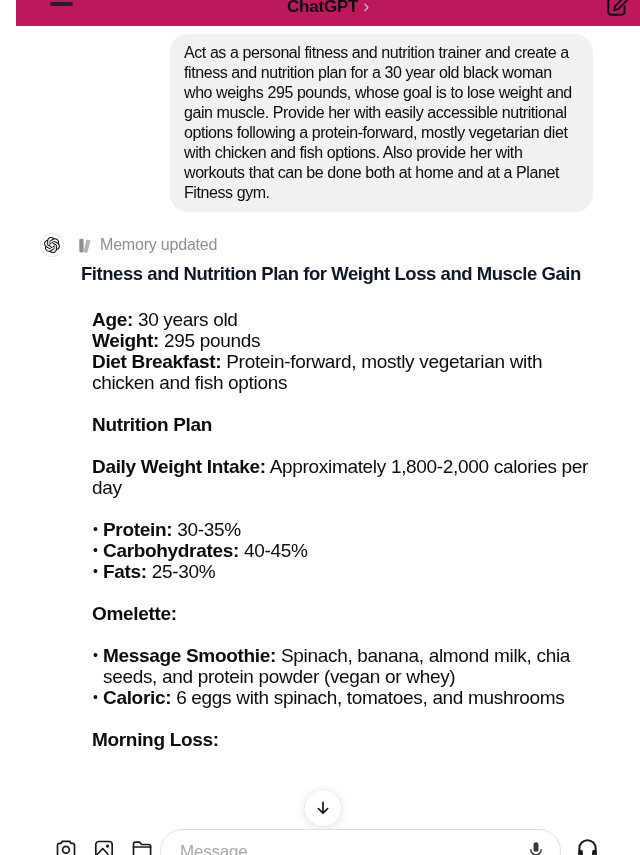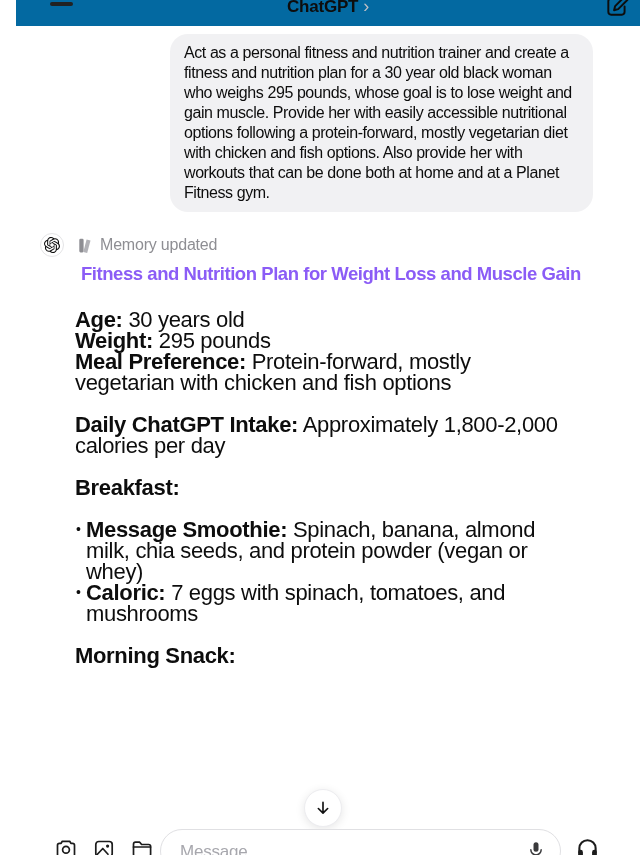--- a/index.html
+++ b/index.html
@@ -4,21 +4,21 @@
 <style>
   html,body{margin:0;padding:0;}
   body{
     width:640px;height:855px;position:relative;overflow:hidden;
     background:#ffffff;
     font-family:"Liberation Sans","DejaVu Sans",sans-serif;
     color:#0d0d0d;
     -webkit-font-smoothing:antialiased;
   }
   
-  .header{position:absolute;top:0;left:16px;right:0;height:26px;background:#0369a1;z-index:5;}
+  .header{position:absolute;top:0;left:16px;right:0;height:26px;background:#be185d;z-index:5;}
   .menu-bar{position:absolute;left:34px;top:2px;width:23px;height:4px;border-radius:2px;background:#222;}
   .header-title{
     position:absolute;top:-4px;left:0;right:0;text-align:center;
     font-size:17px;font-weight:bold;letter-spacing:-0.2px;color:#0d0d0d;white-space:nowrap;
   }
   .header-title .chev{color:#bfbfc4;font-weight:normal;font-size:18px;margin-left:5px;}
   .compose-btn{position:absolute;right:10px;top:-7px;width:26px;height:26px;}
   
   .bubble{
     position:absolute;top:34px;left:170px;width:423px;box-sizing:border-box;
@@ -29,25 +29,25 @@
   .assistant-row{position:absolute;top:233px;left:40px;display:flex;align-items:center;}
   .avatar{
     width:24px;height:24px;border-radius:50%;background:#fff;border:1px solid #e4e4e6;
     display:flex;align-items:center;justify-content:center;box-sizing:border-box;
   }
   .memory-chip{display:flex;align-items:center;margin-left:13px;}
   .memory-chip svg{margin-right:6px;}
   .memory-label{font-size:16px;letter-spacing:-0.2px;color:#8e8e93;}
   .a-heading{
     position:absolute;top:263px;left:81px;white-space:nowrap;
-    font-size:18.5px;font-weight:bold;letter-spacing:-0.45px;color:#8b5cf6;
+    font-size:18.5px;font-weight:bold;letter-spacing:-0.45px;color:#0f172a;
   }
   .a-body{
-    position:absolute;top:309px;left:75px;width:499px;
-    font-size:22px;line-height:21px;letter-spacing:-0.32px;color:#0d0d0d;
+    position:absolute;top:309px;left:92px;width:499px;
+    font-size:19px;line-height:21px;letter-spacing:-0.32px;color:#0d0d0d;
   }
   .block{margin:0 0 21px 0;}
   .bold{font-weight:bold;}
   .bullet-item{position:relative;padding-left:11px;}
   .bullet-item::before{content:"\2022";position:absolute;left:1px;font-size:14px;}
   
   .scroll-btn{
     position:absolute;left:304px;top:789px;width:36px;height:36px;border-radius:50%;
     background:#fff;border:1px solid #ededf0;box-shadow:0 2px 10px rgba(0,0,0,0.10);
     display:flex;align-items:center;justify-content:center;z-index:6;
@@ -103,34 +103,42 @@
     <span class="memory-label">Memory updated</span>
   </div>
 </div>
 
 <div class="a-heading">Fitness and Nutrition Plan for Weight Loss and Muscle Gain</div>
 
 <div class="a-body">
     <div class="block">
       <div class="text-line"><span class="bold">Age:</span><span> 30 years old</span></div>
       <div class="text-line"><span class="bold">Weight:</span><span> 295 pounds</span></div>
-      <div class="text-line"><span class="bold">Meal Preference:</span><span> Protein-forward, mostly vegetarian with chicken and fish options</span></div>
+      <div class="text-line"><span class="bold">Diet Breakfast:</span><span> Protein-forward, mostly vegetarian with chicken and fish options</span></div>
     </div>
     <div class="block">
-      <div class="text-line"><span class="bold">Daily ChatGPT Intake:</span><span> Approximately 1,800-2,000 calories per day</span></div>
+      <div class="text-line"><span class="bold">Nutrition Plan</span></div>
     </div>
     <div class="block">
-      <div class="text-line"><span class="bold">Breakfast:</span></div>
+      <div class="text-line"><span class="bold">Daily Weight Intake:</span><span> Approximately 1,800-2,000 calories per day</span></div>
+    </div>
+    <div class="block">
+      <div class="bullet-item"><span class="bold">Protein:</span><span> 30-35%</span></div>
+      <div class="bullet-item"><span class="bold">Carbohydrates:</span><span> 40-45%</span></div>
+      <div class="bullet-item"><span class="bold">Fats:</span><span> 25-30%</span></div>
+    </div>
+    <div class="block">
+      <div class="text-line"><span class="bold">Omelette:</span></div>
     </div>
     <div class="block">
       <div class="bullet-item"><span class="bold">Message Smoothie:</span><span> Spinach, banana, almond milk, chia seeds, and protein powder (vegan or whey)</span></div>
-      <div class="bullet-item"><span class="bold">Caloric:</span><span> 7 eggs with spinach, tomatoes, and mushrooms</span></div>
+      <div class="bullet-item"><span class="bold">Caloric:</span><span> 6 eggs with spinach, tomatoes, and mushrooms</span></div>
     </div>
     <div class="block">
-      <div class="text-line"><span class="bold">Morning Snack:</span></div>
+      <div class="text-line"><span class="bold">Morning Loss:</span></div>
     </div>
   </div>
 
 <div class="scroll-btn">
   <svg width="18" height="18" viewBox="0 0 24 24" fill="none" stroke="#111" stroke-width="2.2" stroke-linecap="round" stroke-linejoin="round">
     <path d="M12 4.5v14M5.8 12.7 12 18.9l6.2-6.2"></path>
   </svg>
 </div>
 
 <div class="composer-icon cam">

